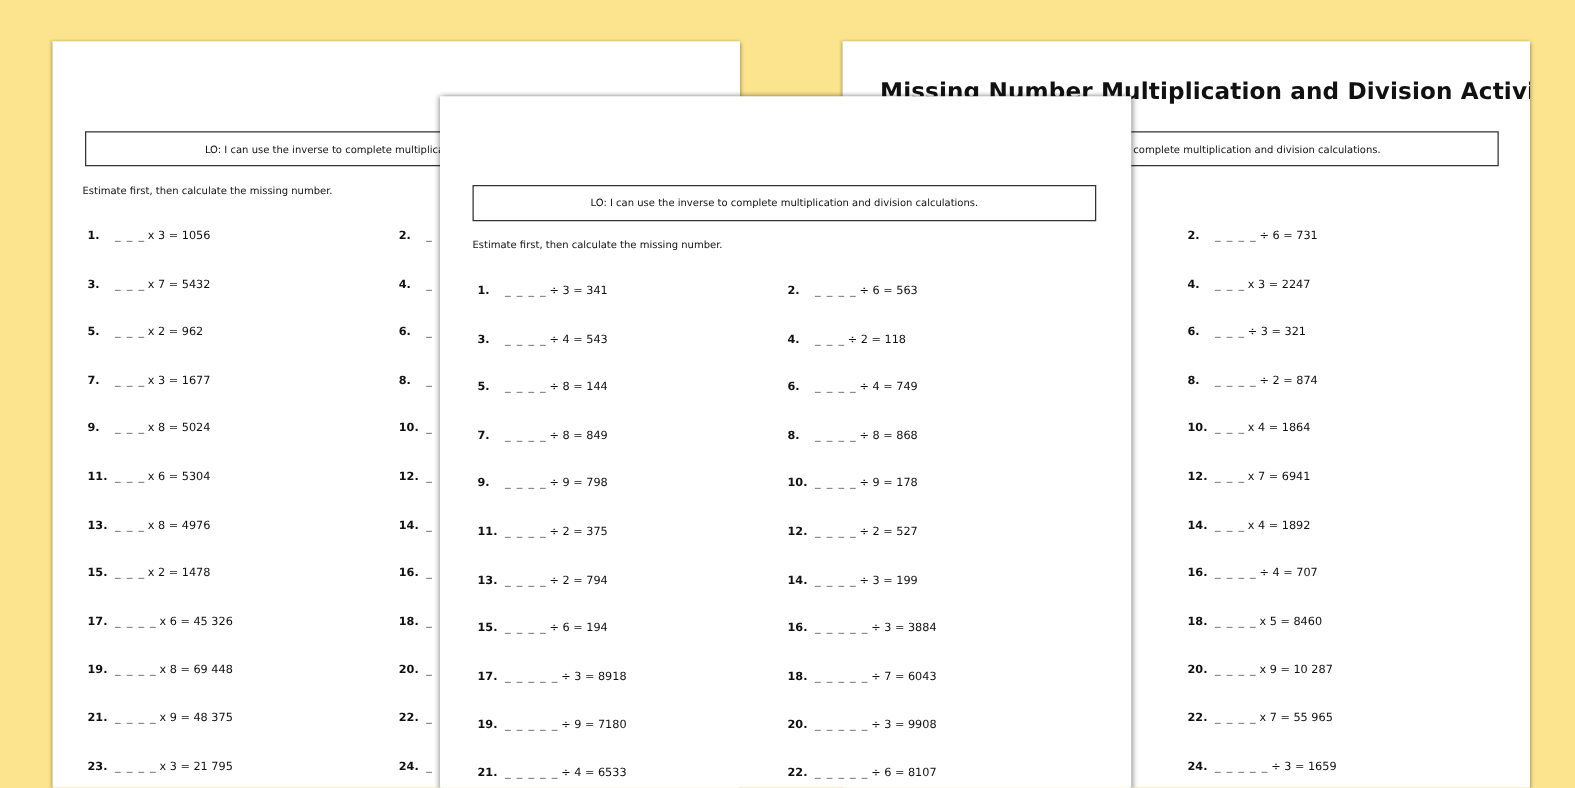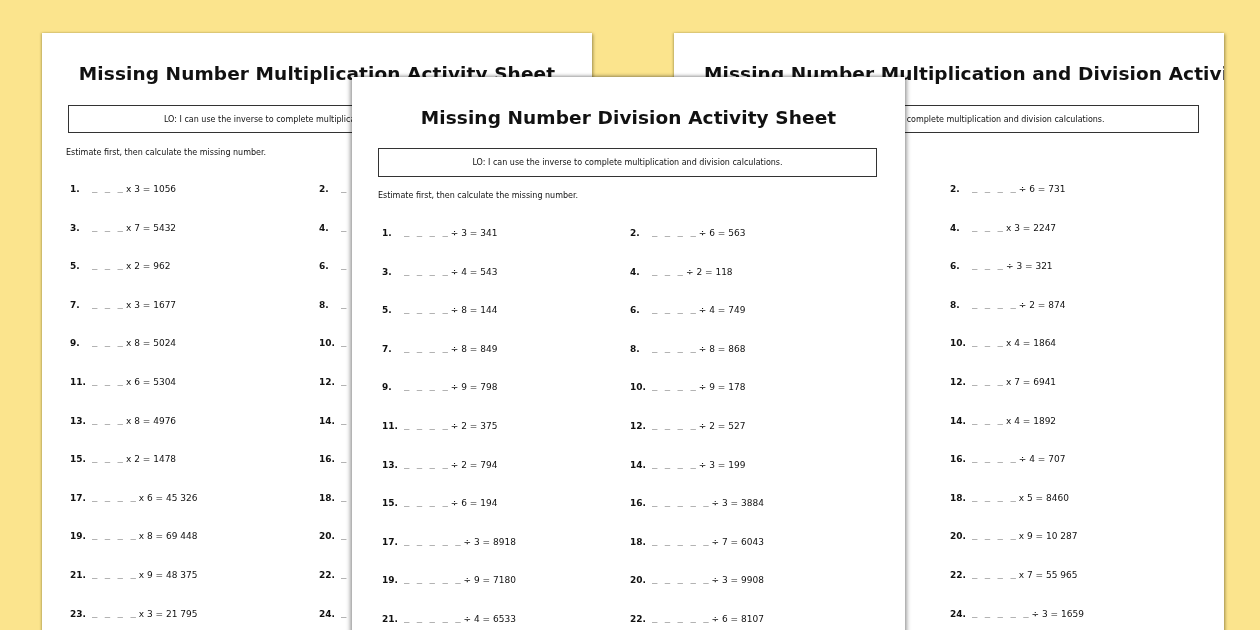--- a/index.html
+++ b/index.html
@@ -26,42 +26,41 @@
     .lo-box {
       position: absolute; border: 1.5px solid #333; font-size: 8px;
       display: flex; align-items: center; justify-content: center; white-space: nowrap;
       overflow: hidden;
     }
     .instruction { position: absolute; font-size: 8px; white-space: nowrap; }
     .q {
       position: absolute; font-size: 9px; white-space: nowrap; display: flex; align-items: baseline;
     }
     .q .num { font-weight: bold; display: inline-block; width: 22px; }
-    .q .blank { letter-spacing: 1px; color: #555; margin-right: 2px; font-family: Liberation Mono, monospace; }
+    .q .blank { letter-spacing: 1px; color: #555; margin-right: 2px; }
 
     
     .sheet-left .title { top: 30px; }
     .sheet-left .lo-box { left: 26px; top: 72px; width: 500px; height: 26px; }
     .sheet-left .instruction { left: 24px; top: 115px; }
 
     
     .sheet-right .title { top: 30px; left: 30px; }
     .sheet-right .lo-box { left: 26px; top: 72px; width: 497px; height: 26px; }
     .sheet-right .instruction { left: 24px; top: 115px; }
 
     
     .sheet-center .title { top: 30px; }
     .sheet-center .lo-box { left: 26px; top: 71px; width: 497px; height: 27px; }
     .sheet-center .instruction { left: 26px; top: 114px; }
   </style>
 </head>
 <body style="background: rgb(251, 228, 141);">
 
 <div class="sheet sheet-left">
-  <div class="title">Missing Number Multiplication Activity Sheet</div>
   <div class="lo-box">
     <span>LO: I can use the inverse to complete multiplication and division calculations.</span>
   </div>
   <div class="instruction">Estimate first, then calculate the missing number.</div>
   <div id="left-q">
       <div class="q" style="left: 28px; top: 151px;">
         <span class="num">1.</span>
         <span class="blank">_ _ _</span>
         <span class="eq">x 3 = 1056</span>
       </div>
@@ -247,21 +246,20 @@
       </div>
       <div class="q" style="left: 276px; top: 575.6px;">
         <span class="num">24.</span>
         <span class="blank">_ _ _ _ _</span>
         <span class="eq">÷ 3 = 1659</span>
       </div>
     </div>
 </div>
 
 <div class="sheet sheet-center">
-  <div class="title">Missing Number Division Activity Sheet</div>
   <div class="lo-box">
     <span>LO: I can use the inverse to complete multiplication and division calculations.</span>
   </div>
   <div class="instruction">Estimate first, then calculate the missing number.</div>
   <div id="center-q">
       <div class="q" style="left: 30px; top: 151px;">
         <span class="num">1.</span>
         <span class="blank">_ _ _ _</span>
         <span class="eq">÷ 3 = 341</span>
       </div>

